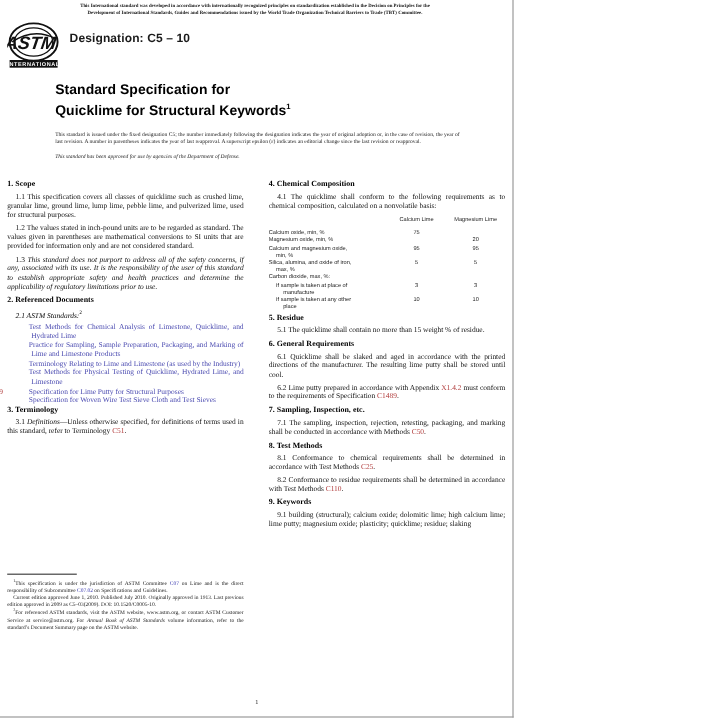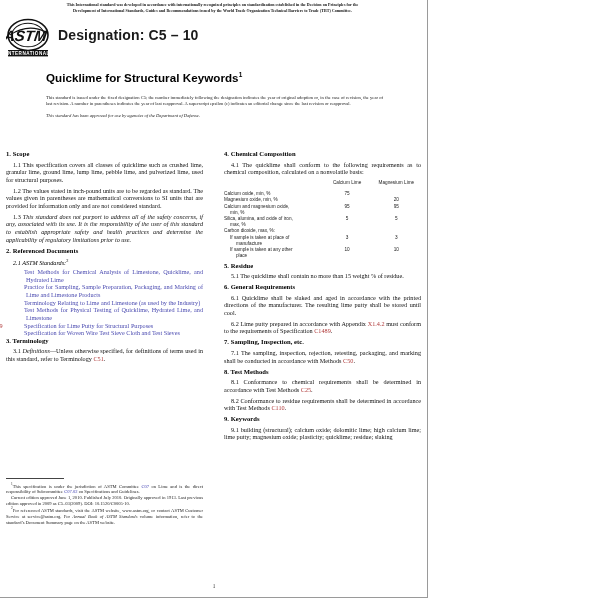--- a/index.html
+++ b/index.html
@@ -53,21 +53,21 @@
     width: 48px;
     height: 40px;
   }
   .logo svg { display: block; }
   .designation {
     position: absolute;
     left: 58px;
     top: 11px;
     font-family: "Liberation Sans", sans-serif;
     font-weight: bold;
-    font-size: 14px;
+    font-size: 10px;
     color: #1a1a1a;
     letter-spacing: 0.01em;
   }
 
   
   .titleblock {
     padding: 8px 44px 0 46px;
   }
   .title {
     font-family: "Liberation Sans", sans-serif;
@@ -242,20 +242,21 @@
         <path d="M4 17 Q22 5 40 14" fill="none" stroke="#111" stroke-width="1.1"></path>
         <rect x="2" y="32" width="40" height="6.4" fill="#111"></rect>
         <text x="22" y="37.2" text-anchor="middle" fill="#fff" font-family="Liberation Sans, sans-serif" font-weight="bold" font-size="4.6" letter-spacing="0.5">INTERNATIONAL</text>
       </svg>
     </div>
     <div class="designation">Designation: C5 – 10</div>
   </div>
 
   <div class="titleblock">
     <div class="title">
+      <div>Standard Specification for</div>
       <div>
         <span>Quicklime for Structural Keywords</span><sup>1</sup>
       </div>
     </div>
     <div class="issuenote">This standard is issued under the fixed designation C5; the number immediately following the designation indicates the year of original adoption or, in the case of revision, the year of last revision. A number in parentheses indicates the year of last reapproval. A superscript epsilon (ε) indicates an editorial change since the last revision or reapproval.</div>
     <div class="approvednote">This standard has been approved for use by agencies of the Department of Defense.</div>
   </div>
 
   <div class="columns">
 

